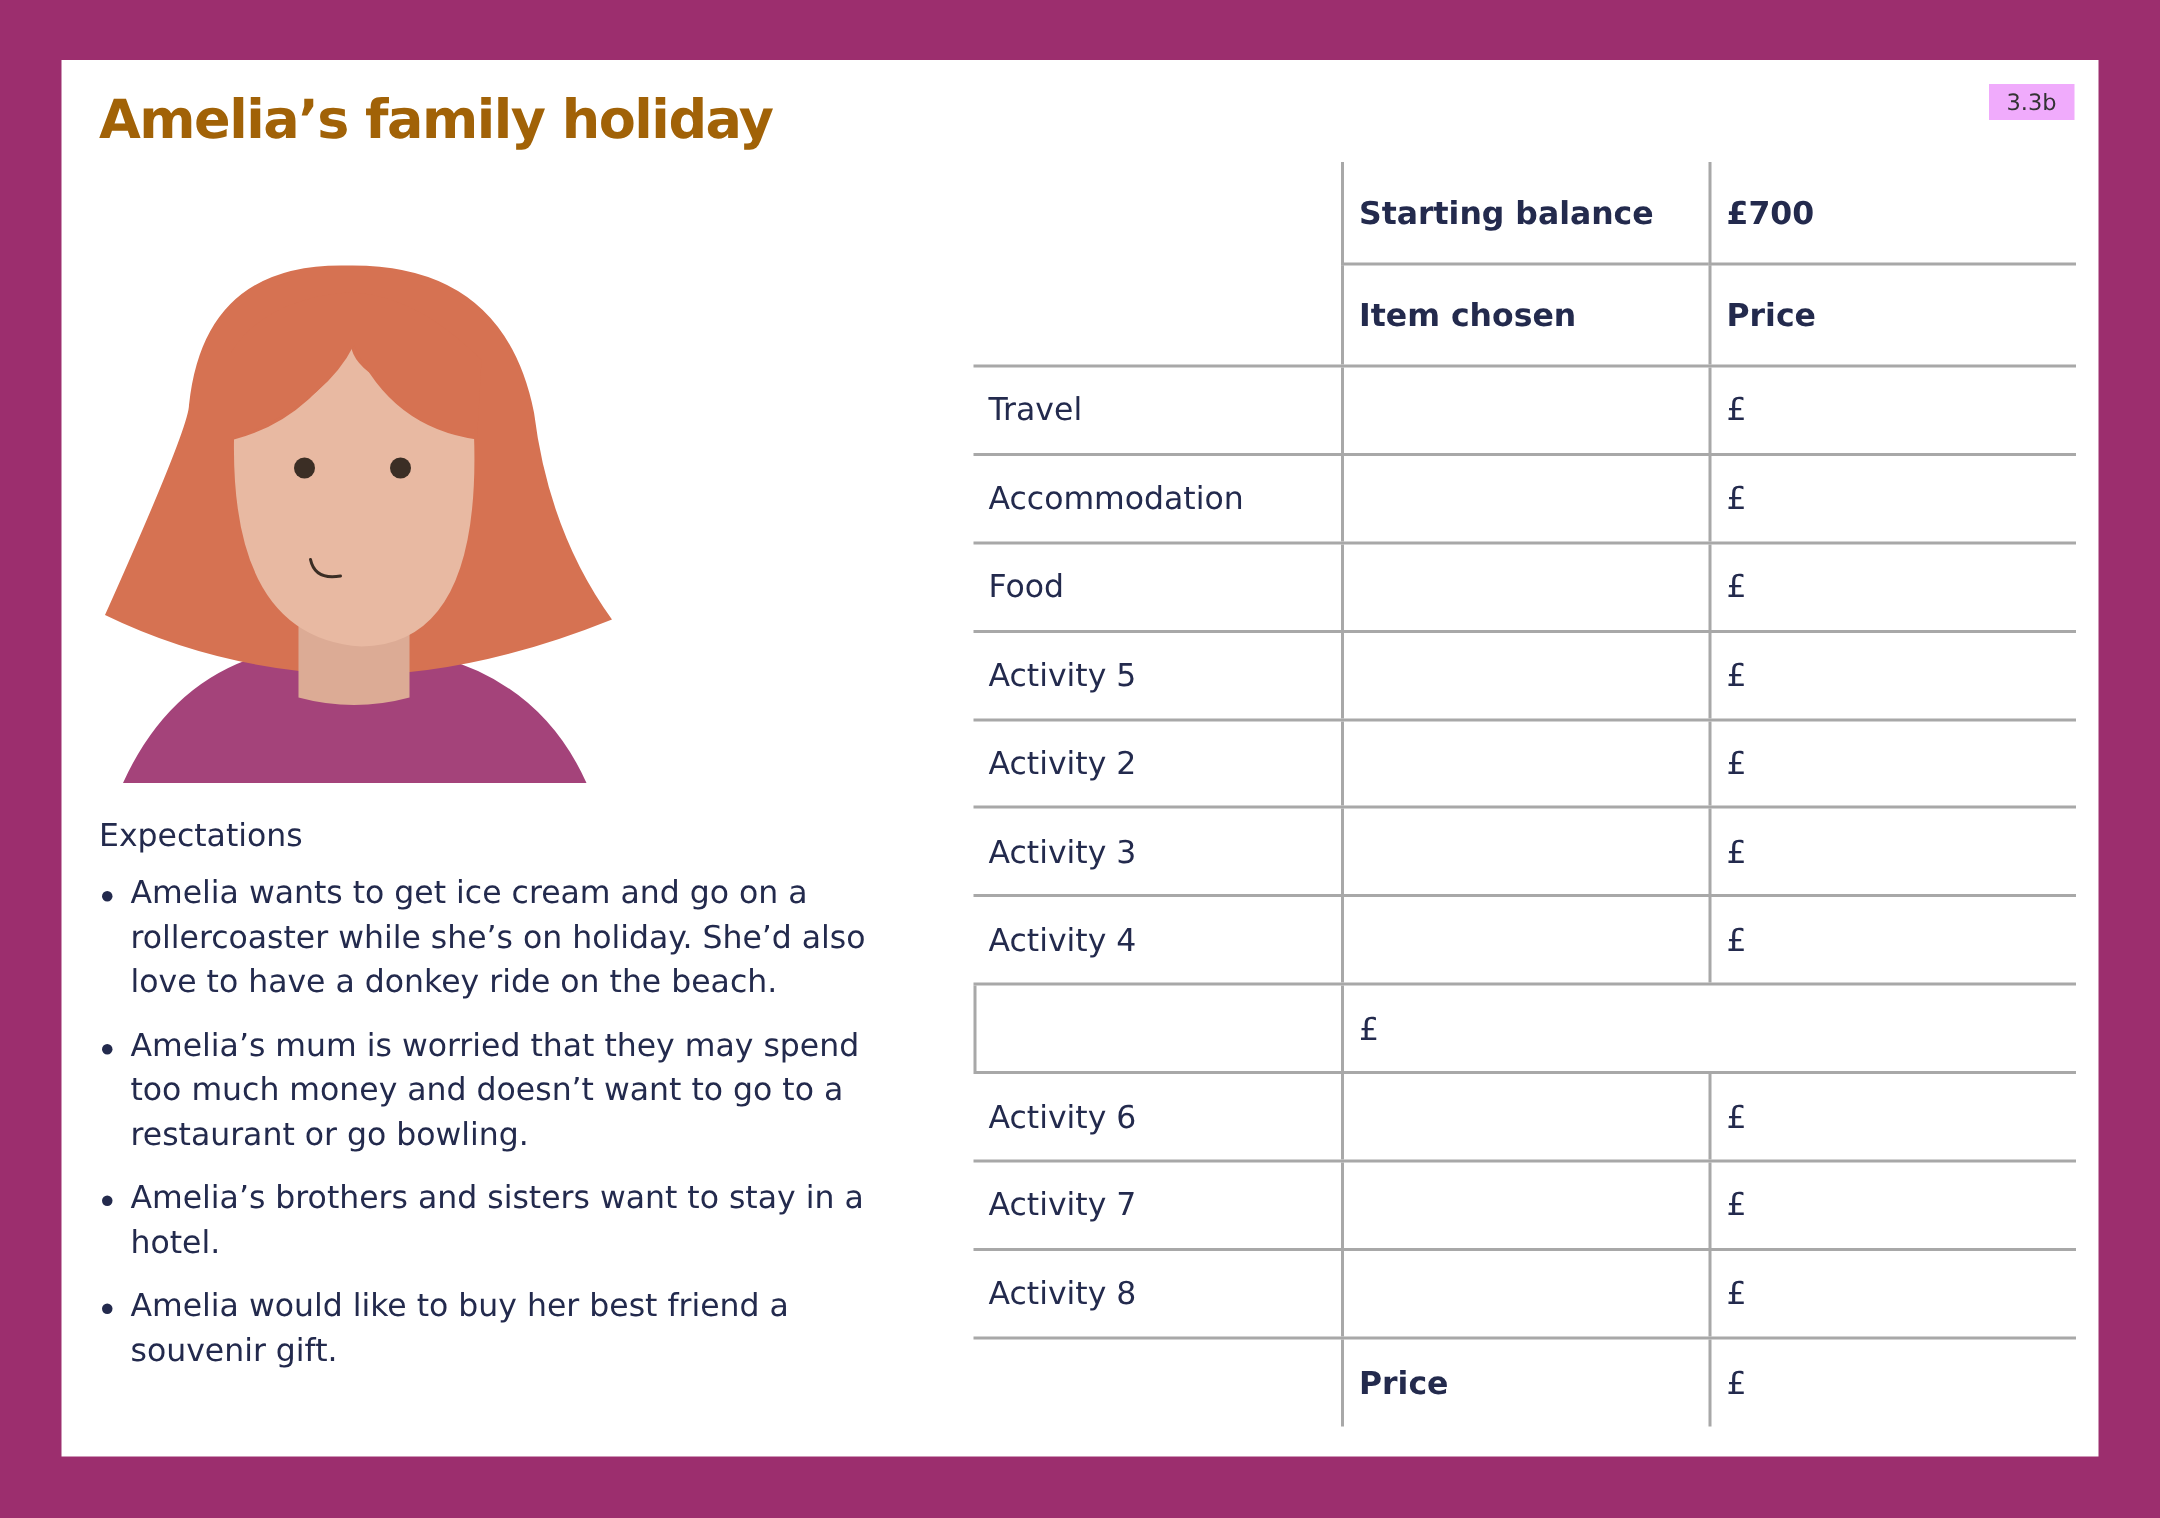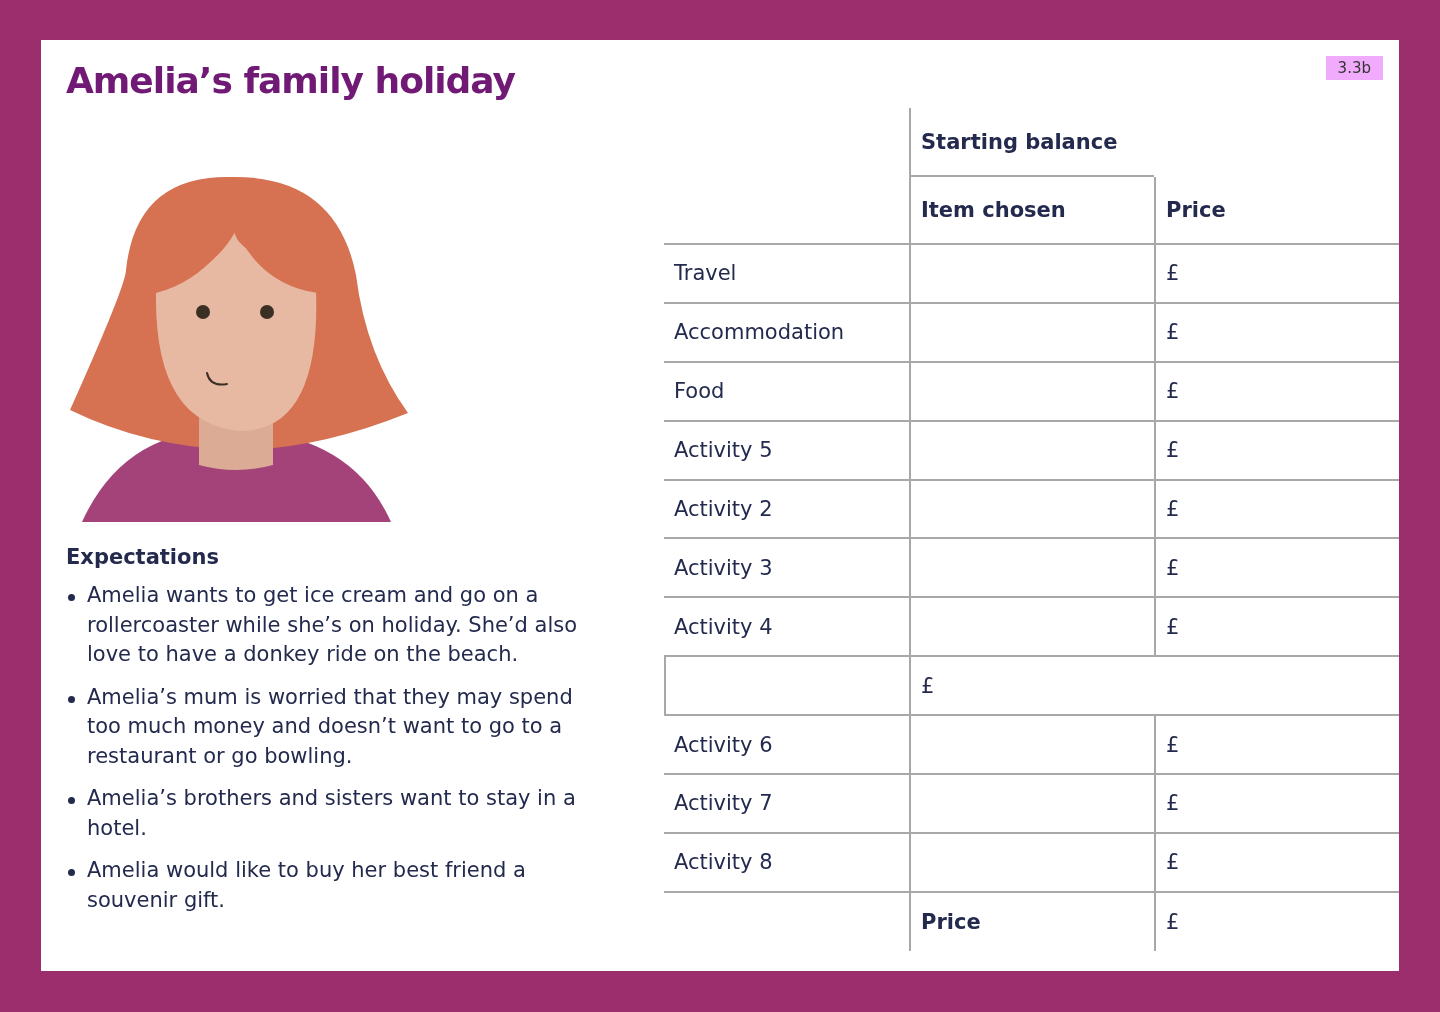--- a/index.html
+++ b/index.html
@@ -18,21 +18,21 @@
       background: #ffffff;
     }
     .title {
       position: absolute;
       left: 25px; top: 20px;
       margin: 0;
       font-family: "DejaVu Sans", sans-serif;
       font-weight: bold;
       font-size: 36px;
       letter-spacing: -1px;
-      color: #701a75;
+      color: #a16207;
     }
     .badge {
       position: absolute;
       right: 16px; top: 16px;
       background: #f0abfc;
       color: #333;
       font-size: 15px;
       padding: 3px 12px;
       font-family: "DejaVu Sans", sans-serif;
     }
@@ -42,21 +42,21 @@
       width: 345px; height: 350px;
     }
     .expect {
       position: absolute;
       left: 25px; top: 505px;
       width: 530px;
     }
     .expect h2 {
       margin: 0 0 12px 0;
       font-size: 21px;
-      font-weight: bold;
+      font-weight: normal;
       color: #232a4d;
     }
     .expect ul {
       margin: 0; padding: 0; list-style: none;
     }
     .expect li {
       position: relative;
       padding-left: 21px;
       font-size: 21px;
       line-height: 29.5px;
@@ -67,21 +67,21 @@
       content: "";
       position: absolute;
       left: 2px; top: 13px;
       width: 7px; height: 7px;
       border-radius: 50%;
       background: #232a4d;
     }
     
     .budget {
       position: absolute;
-      left: 623px; top: 68px;
+      left: 608px; top: 68px;
       width: 735px;
     }
     .row {
       display: flex;
       height: 58.9px;
       border-bottom: 2px solid #a8a8a8;
       box-sizing: border-box;
     }
     .row.top { height: 69px; }
     .row.last { border-bottom: none; height: 58px; }
@@ -133,20 +133,21 @@
       <li>Amelia’s mum is worried that they may spend too much money and doesn’t want to go to a restaurant or go bowling.</li>
       <li>Amelia’s brothers and sisters want to stay in a hotel.</li>
       <li>Amelia would like to buy her best friend a souvenir gift.</li>
     </ul>
   </div>
 
   <div class="budget">
     <div class="row top header-row">
       <div class="cell c1"></div>
       <div class="cell c2 bold">Starting balance</div>
+      <div class="cell c3 bold">£700</div>
     </div>
     <div class="row top" style="height:68px">
       <div class="cell c1"></div>
       <div class="cell c2 bold">Item chosen</div>
       <div class="cell c3 bold">Price</div>
     </div>
 
     <div class="row">
       <div class="cell c1">Travel</div>
       <div class="cell c2"></div>

